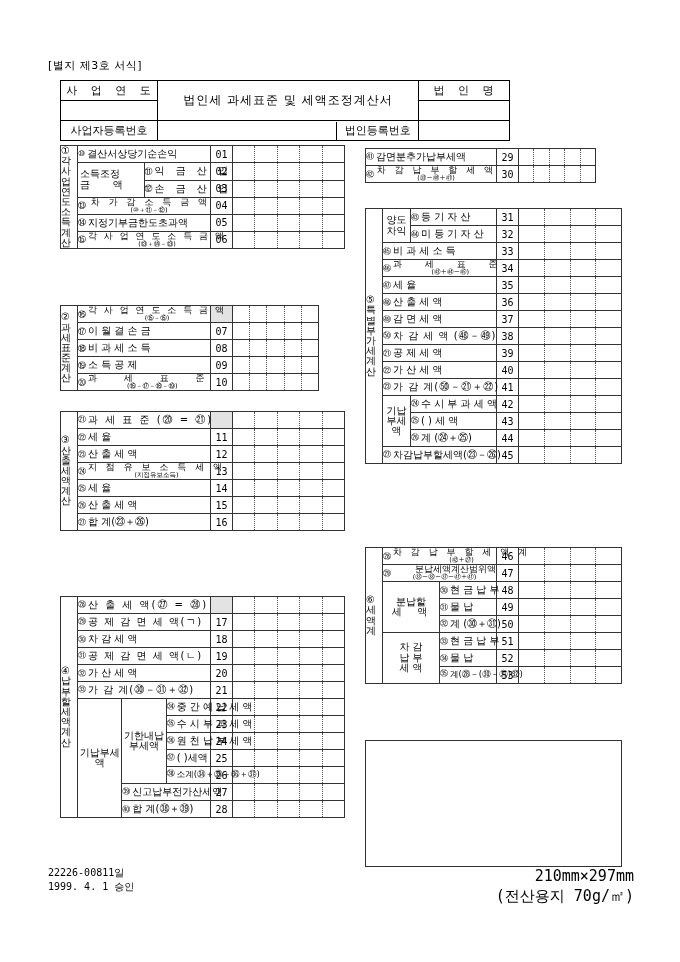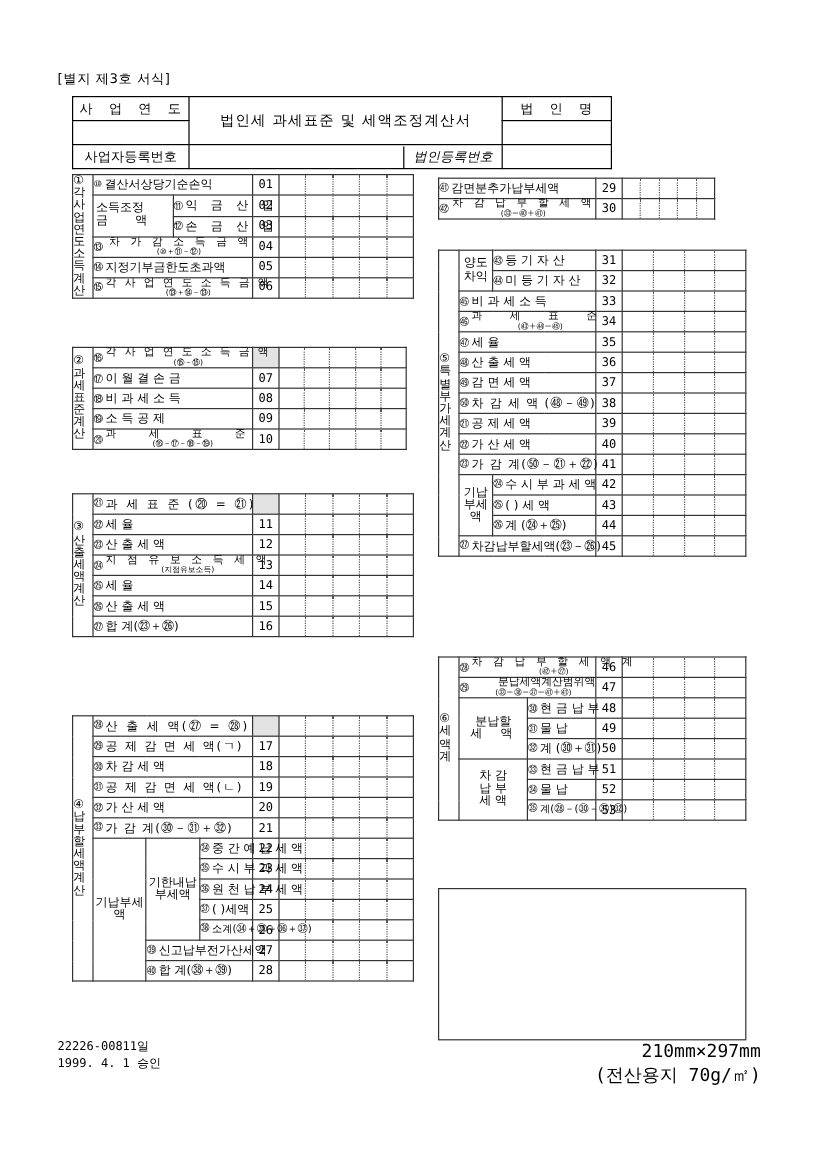--- a/index.html
+++ b/index.html
@@ -112,21 +112,21 @@
       <td style="height:17px;"></td>
       <td></td>
     </tr>
     <tr>
       <td style="height:17px;">사업자등록번호</td>
       <td style="padding:0;">
         <table style="width:100%;border-collapse:collapse;">
           <tbody>
                 <tr>
             <td style="border:none;border-right:1px solid #000;width:238px;"></td>
-            <td style="border:none;width:102px;font-size:11px;font-style:italic;">법인등록번호</td>
+            <td style="border:none;width:102px;font-size:11px;">법인등록번호</td>
           </tr>
         </tbody>
             </table>
       </td>
       <td></td>
     </tr>
   </tbody>
     </table>
 
   <table class="blk" style="left:60px;top:145px;width:285px;">
@@ -240,21 +240,21 @@
               <span></span>
               <span></span>
               <span></span>
               <span></span>
             </div>
           </td>
     </tr>
   </tbody>
     </table>
 
-  <table class="blk" style="left:60px;top:289px;width:279px;">
+  <table class="blk" style="left:60px;top:305px;width:259px;">
     <tbody>
         <tr>
       <td class="vhead" rowspan="5">②과세표준계산</td>
       <td class="lbl" style="width:133px;">
         <div class="spread">
               <span class="cnum">⑯</span>
           <div class="two" style="flex:1;">
                 <div class="t1" style="letter-spacing:2px;">각 사 업 연 도 소 득 금 액</div>
                 <div class="t2">(⑮－⑮)</div>
               </div>

